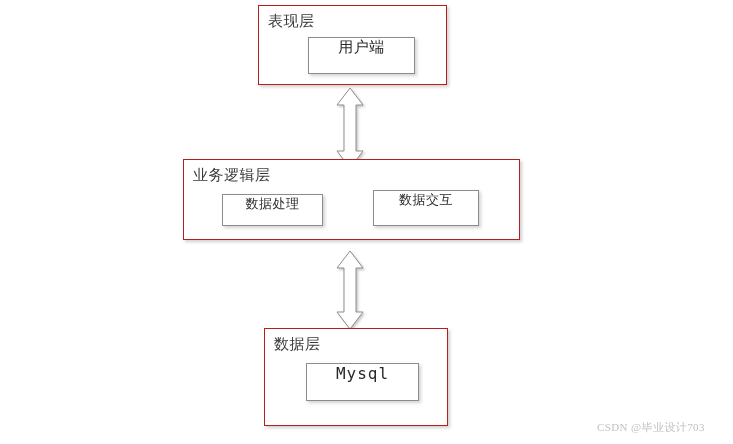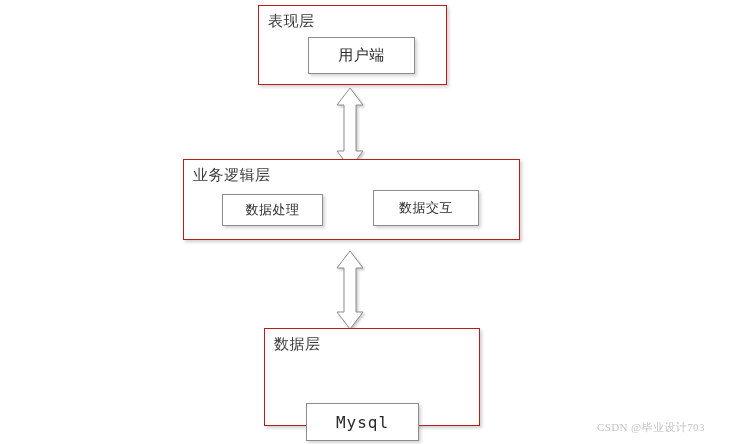--- a/index.html
+++ b/index.html
@@ -39,21 +39,21 @@
   }
 
   
   .node-box {
     position: absolute;
     background: #ffffff;
     border: 1px solid #8c8c8c;
     box-shadow: 2px 2px 3px rgba(130,130,130,0.35);
     box-sizing: border-box;
     display: flex;
-    align-items: center;
+    align-items: flex-start;
     justify-content: center;
   }
   .node-label {
     font-size: 13px;
     letter-spacing: 0.5px;
     color: #2a2a2a;
     white-space: nowrap;
   }
   .node-label.mono {
     font-family: "DejaVu Sans Mono", "Liberation Mono", monospace;
@@ -121,22 +121,22 @@
     <svg width="28" height="78" viewBox="0 0 28 78">
       <defs>
         <filter id="shadowB" x="-40%" y="-20%" width="200%" height="160%">
           <feDropShadow dx="1.6" dy="1.6" stdDeviation="1.1" flood-color="#9a9a9a" flood-opacity="0.55"></feDropShadow>
         </filter>
       </defs>
       <polygon points="14,0 27,17 20,17 20,61 27,61 14,78 1,61 8,61 8,17 1,17" fill="#ffffff" stroke="#8d8d8d" stroke-width="1" filter="url(#shadowB)"></polygon>
     </svg>
   </div>
 
-  <div class="layer-box" style="left:264px; top:328px; width:216px; height:98px;">
+  <div class="layer-box" style="left:264px; top:328px; width:184px; height:98px;">
     <div class="layer-label">数据层</div>
-    <div class="node-box" style="left:41px; top:34px; width:113px; height:38px;margin-top:40px;">
+    <div class="node-box" style="left:41px; top:34px; width:113px; height:38px;">
       <span class="node-label mono">Mysql</span>
     </div>
   </div>
 
   <div class="watermark" style="left:597px; top:420px;">CSDN @毕业设计703</div>
 
 </div>
 
 </body></html>

